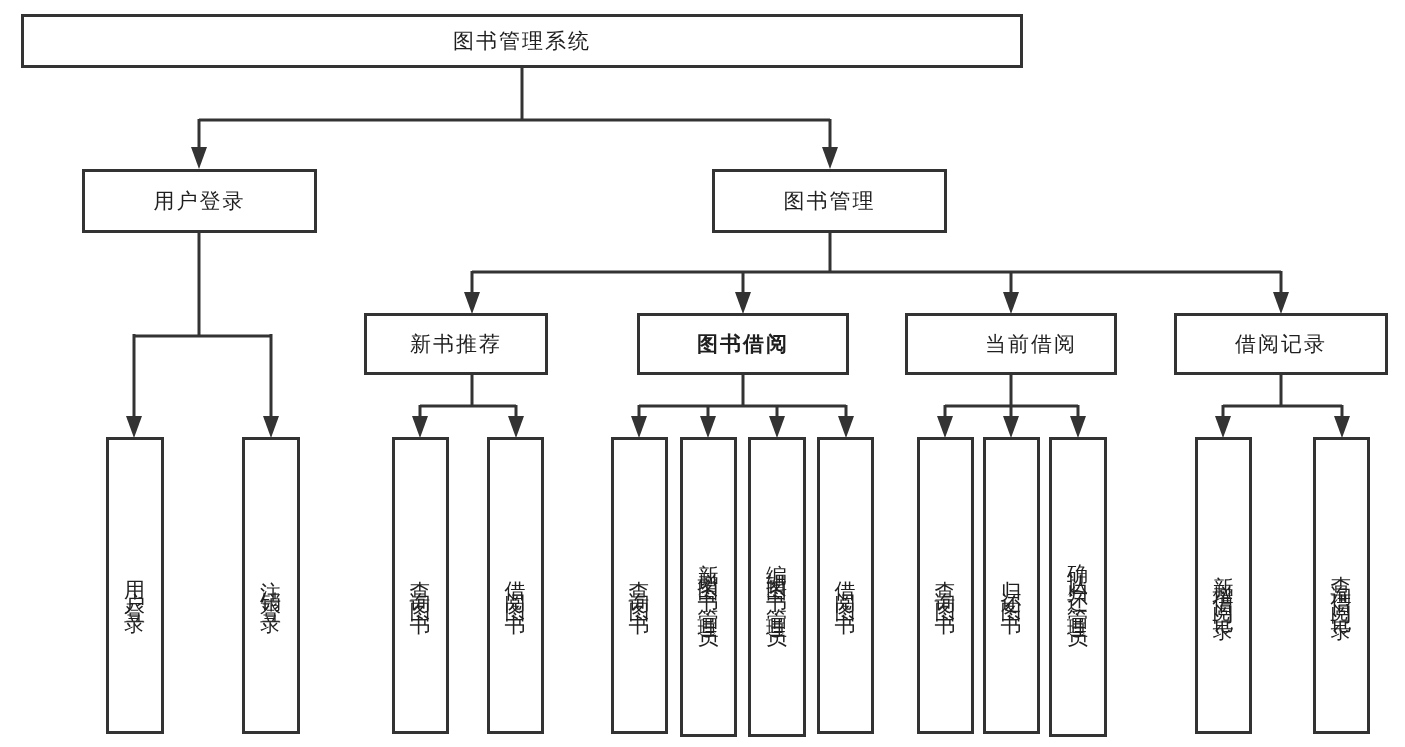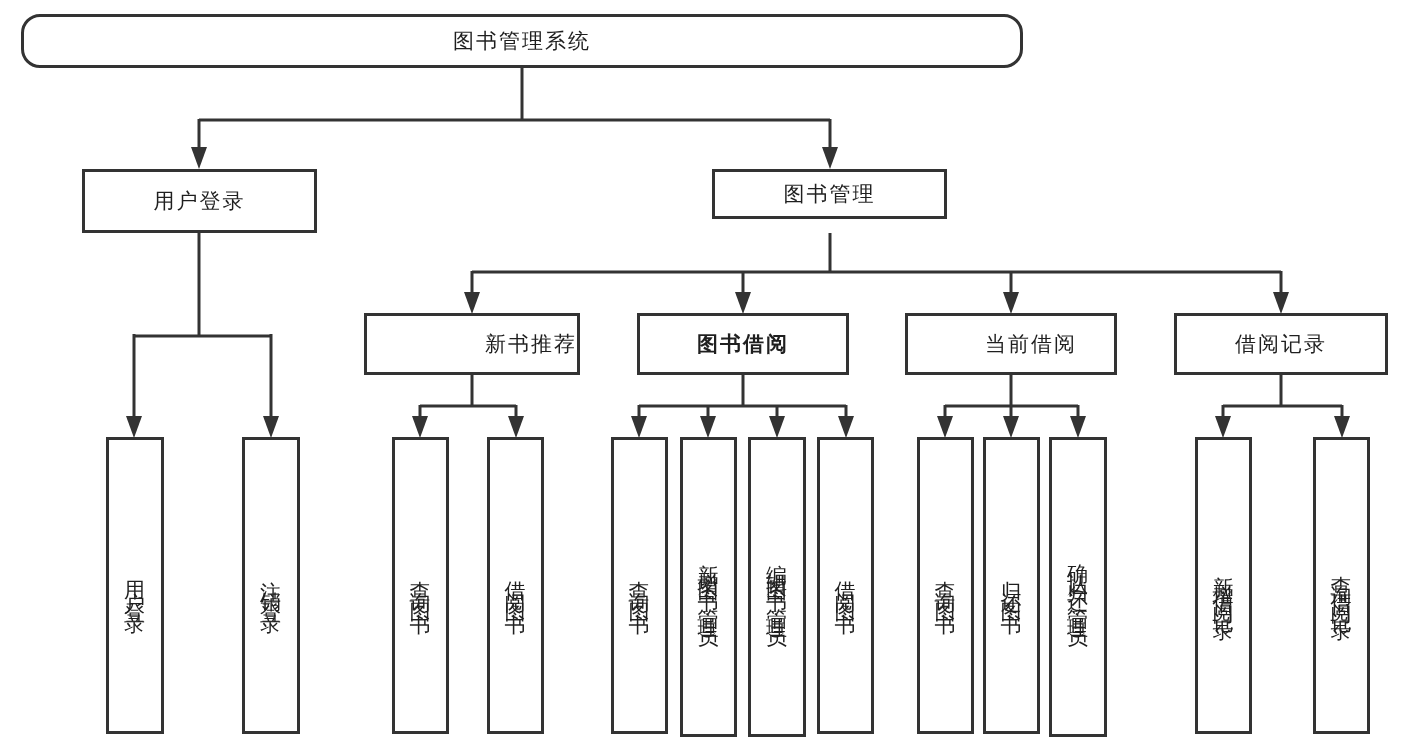--- a/index.html
+++ b/index.html
@@ -119,32 +119,32 @@
       <polygon points="777,438 769,416 785,416"></polygon>
       <polygon points="846,438 838,416 854,416"></polygon>
       <polygon points="945,438 937,416 953,416"></polygon>
       <polygon points="1011,438 1003,416 1019,416"></polygon>
       <polygon points="1078,438 1070,416 1086,416"></polygon>
       <polygon points="1223,438 1215,416 1231,416"></polygon>
       <polygon points="1342,438 1334,416 1350,416"></polygon>
     </g>
   </svg>
 
-  <div class="box" style="left:21px; top:14px; width:1002px; height:54px;border-radius:19px;">
+  <div class="box" style="left:21px; top:14px; width:1002px; height:54px;">
     <span class="lbl">图书管理系统</span>
   </div>
 
   <div class="box" style="left:82px; top:169px; width:235px; height:64px;">
     <span class="lbl">用户登录</span>
   </div>
-  <div class="box" style="left:712px; top:169px; width:235px; height:50px;">
+  <div class="box" style="left:712px; top:169px; width:235px; height:64px;">
     <span class="lbl">图书管理</span>
   </div>
 
-  <div class="box" style="left:364px; top:313px; width:216px; height:62px;justify-content:flex-end;">
+  <div class="box" style="left:364px; top:313px; width:184px; height:62px;">
     <span class="lbl">新书推荐</span>
   </div>
   <div class="box" style="left:637px; top:313px; width:212px; height:62px;font-weight:bold;">
     <span class="lbl">图书借阅</span>
   </div>
   <div class="box" style="left:905px; top:313px; width:212px; height:62px;padding-left:40px;">
     <span class="lbl">当前借阅</span>
   </div>
   <div class="box" style="left:1174px; top:313px; width:214px; height:62px;">
     <span class="lbl">借阅记录</span>

